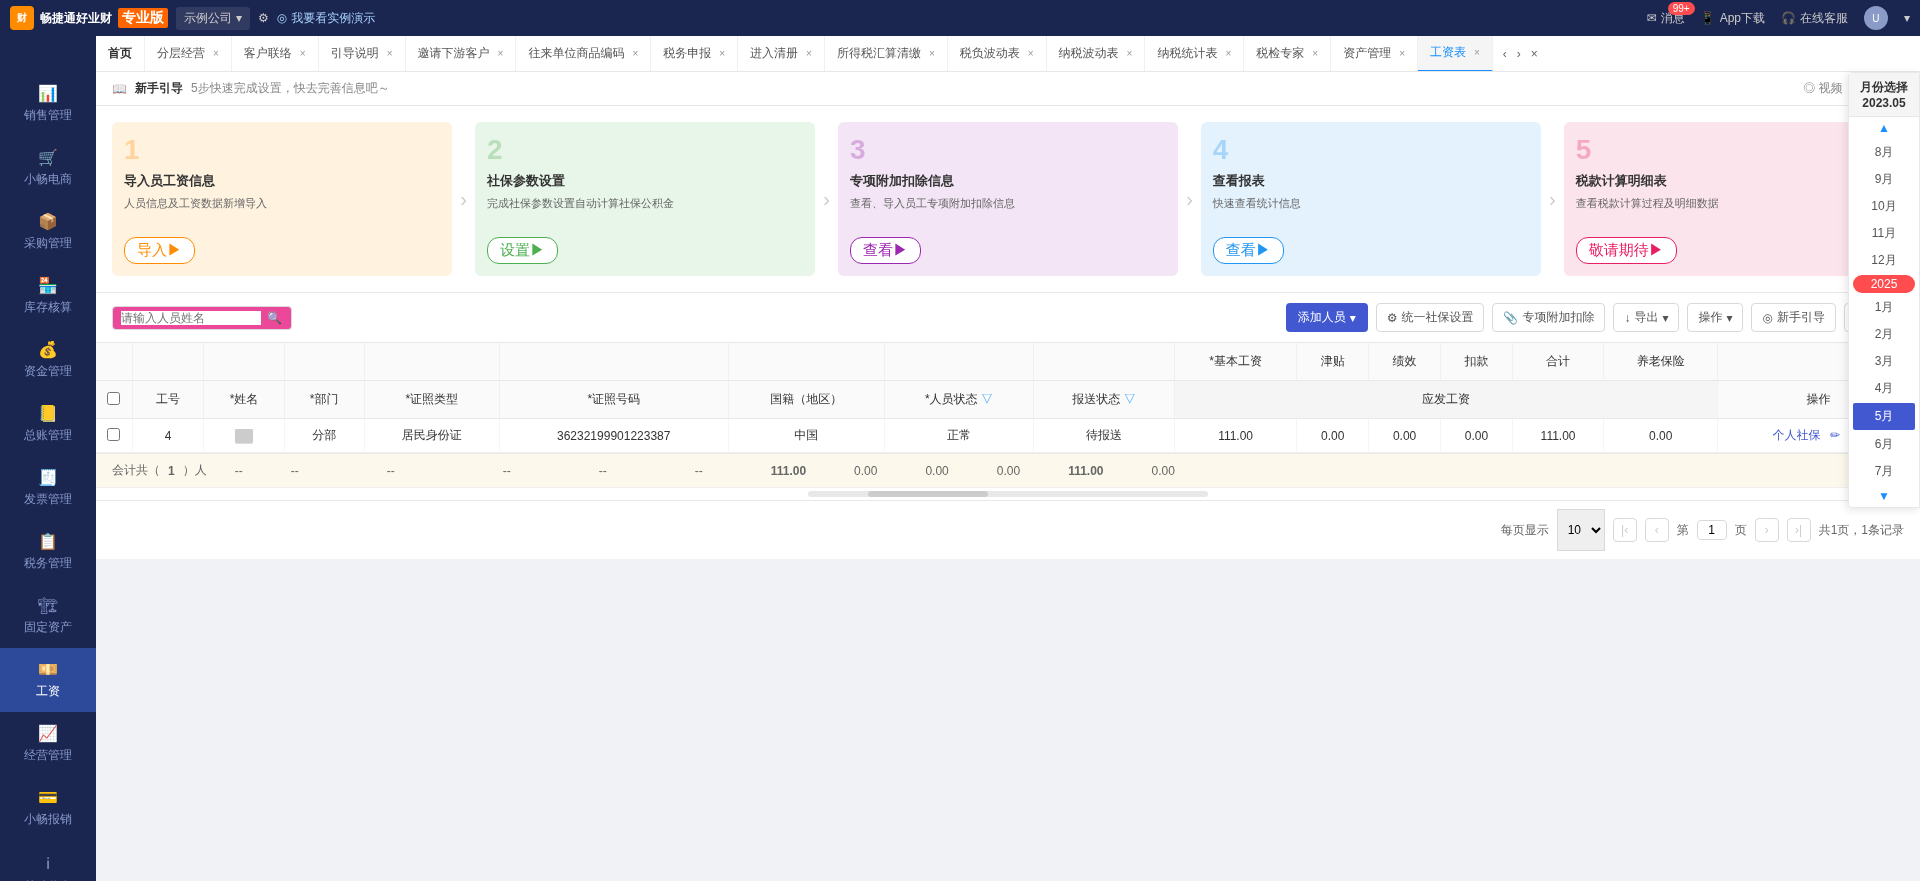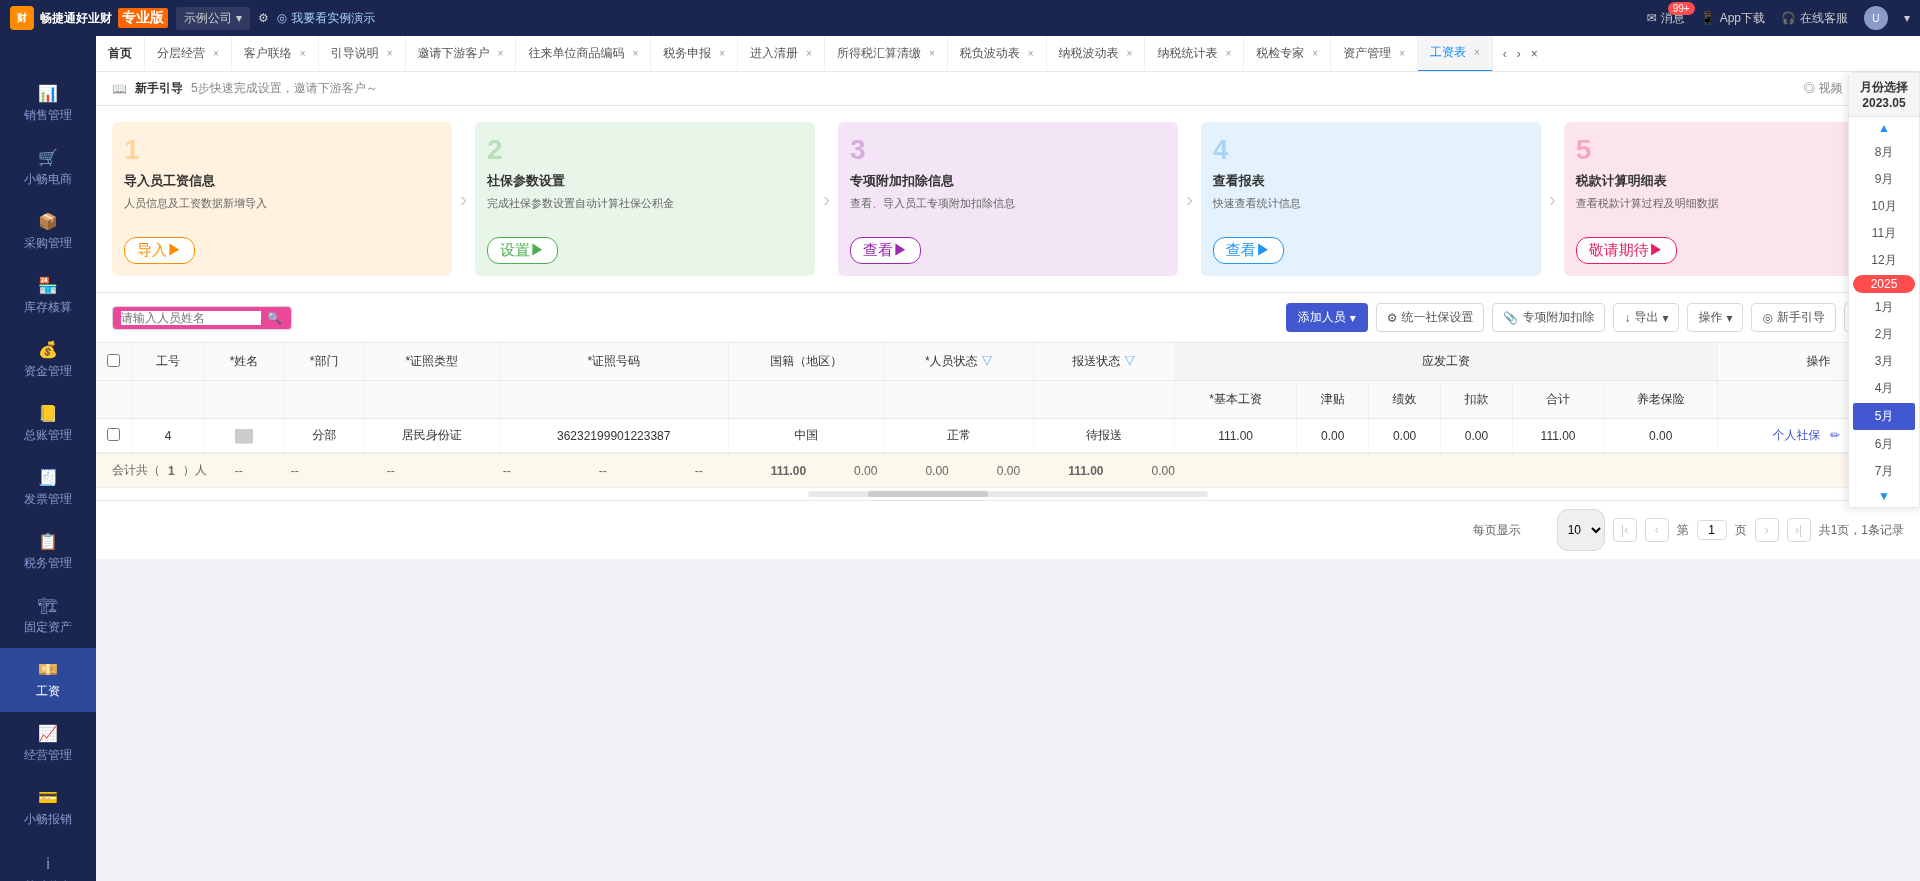--- a/index.html
+++ b/index.html
@@ -150,21 +150,21 @@
     }
     .table-footer .summary-num { font-weight: bold; }
 
     
     .pagination {
       background: #fff; padding: 8px 16px; display: flex; align-items: center;
       justify-content: flex-end; gap: 8px; border-top: 1px solid #e8e8e8;
     }
     .page-size-label { color: #666; }
     .page-size-select {
-      border: 1px solid #d9d9d9; border-radius: 11px; padding: 12px 6px; font-size: 12px; cursor: pointer; margin-left: 28px;
+      border: 1px solid #d9d9d9; border-radius: 0; padding: 12px 6px; font-size: 12px; cursor: pointer;
     }
     .page-btn {
       width: 24px; height: 24px; border: 1px solid #d9d9d9; border-radius: 4px;
       display: flex; align-items: center; justify-content: center; cursor: pointer; color: #666;
       background: #fff;
     }
     .page-btn.disabled { color: #ccc; cursor: default; }
     .page-info { color: #666; }
     .current-page { border: 1px solid #d9d9d9; border-radius: 4px; padding: 2px 6px; width: 30px; text-align: center; }
 
@@ -314,21 +314,21 @@
     <span class="nav-tab-arrow">›</span>
     <span class="nav-tab-arrow">×</span>
   </div>
 </div>
 
 <div class="main-content">
 
   <div class="guide-bar">
     <span class="guide-icon">📖</span>
     <span class="guide-title">新手引导</span>
-    <span class="guide-sub">5步快速完成设置，邀请下游客户～</span>
+    <span class="guide-sub">5步快速完成设置，快去完善信息吧～</span>
     <div class="guide-bar-right">
       <span>◎ <span>视频</span></span>
       <span>| <span>帮助</span></span>
       <span>×</span>
     </div>
   </div>
 
   <div class="step-cards">
     <div class="step-card step-card-1">
       <div class="step-num">1</div>
@@ -400,56 +400,56 @@
       <button class="btn-outline">
         <span>↺</span>
         <span>刷新</span>
       </button>
     </div>
   </div>
 
   <div class="table-wrapper">
     <table>
       <thead>
+        <tr>
+          <th class="checkbox-cell"></th>
+          <th></th>
+          <th></th>
+          <th></th>
+          <th></th>
+          <th></th>
+          <th></th>
+          <th></th>
+          <th></th>
+          <th>*基本工资</th>
+          <th>津贴</th>
+          <th>绩效</th>
+          <th>扣款</th>
+          <th>合计</th>
+          <th>养老保险</th>
+          <th></th>
+        </tr>
         <tr>
           <th class="checkbox-cell"><input type="checkbox" style=""></th>
           <th>工号</th>
           <th>*姓名</th>
           <th>*部门</th>
           <th>*证照类型</th>
           <th>*证照号码</th>
           <th>国籍（地区）</th>
           <th>
             *人员状态
             <span style="color:#1890ff;cursor:pointer;">▽</span>
           </th>
           <th>
             报送状态
             <span style="color:#1890ff;cursor:pointer;">▽</span>
           </th>
           <th colspan="6" class="th-group">应发工资</th>
           <th>操作</th>
-        </tr>
-        <tr>
-          <th class="checkbox-cell"></th>
-          <th></th>
-          <th></th>
-          <th></th>
-          <th></th>
-          <th></th>
-          <th></th>
-          <th></th>
-          <th></th>
-          <th>*基本工资</th>
-          <th>津贴</th>
-          <th>绩效</th>
-          <th>扣款</th>
-          <th>合计</th>
-          <th>养老保险</th>
-          <th></th>
         </tr>
       </thead>
       <tbody>
         <tr>
           <td class="checkbox-cell"><input type="checkbox" style=""></td>
           <td>4</td>
           <td><span class="blurred-name">██</span></td>
           <td>分部</td>
           <td>居民身份证</td>
           <td>36232199901223387</td>

